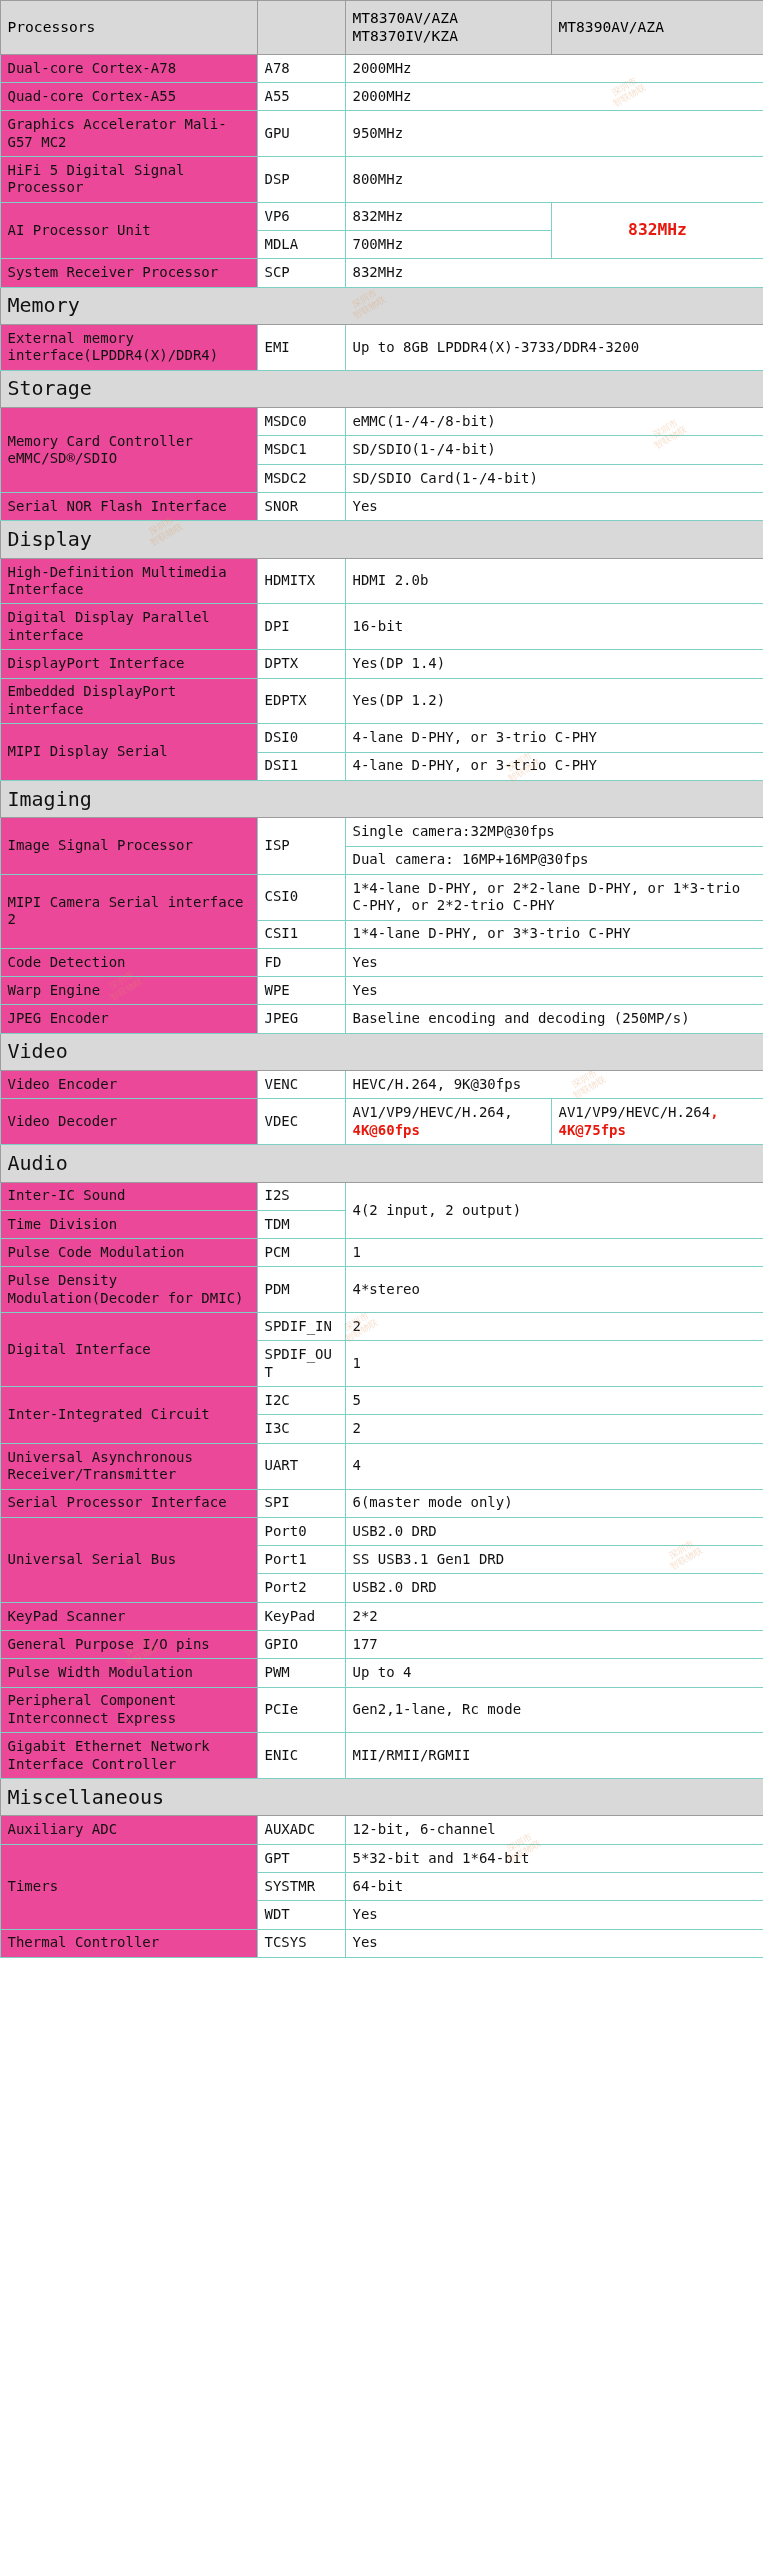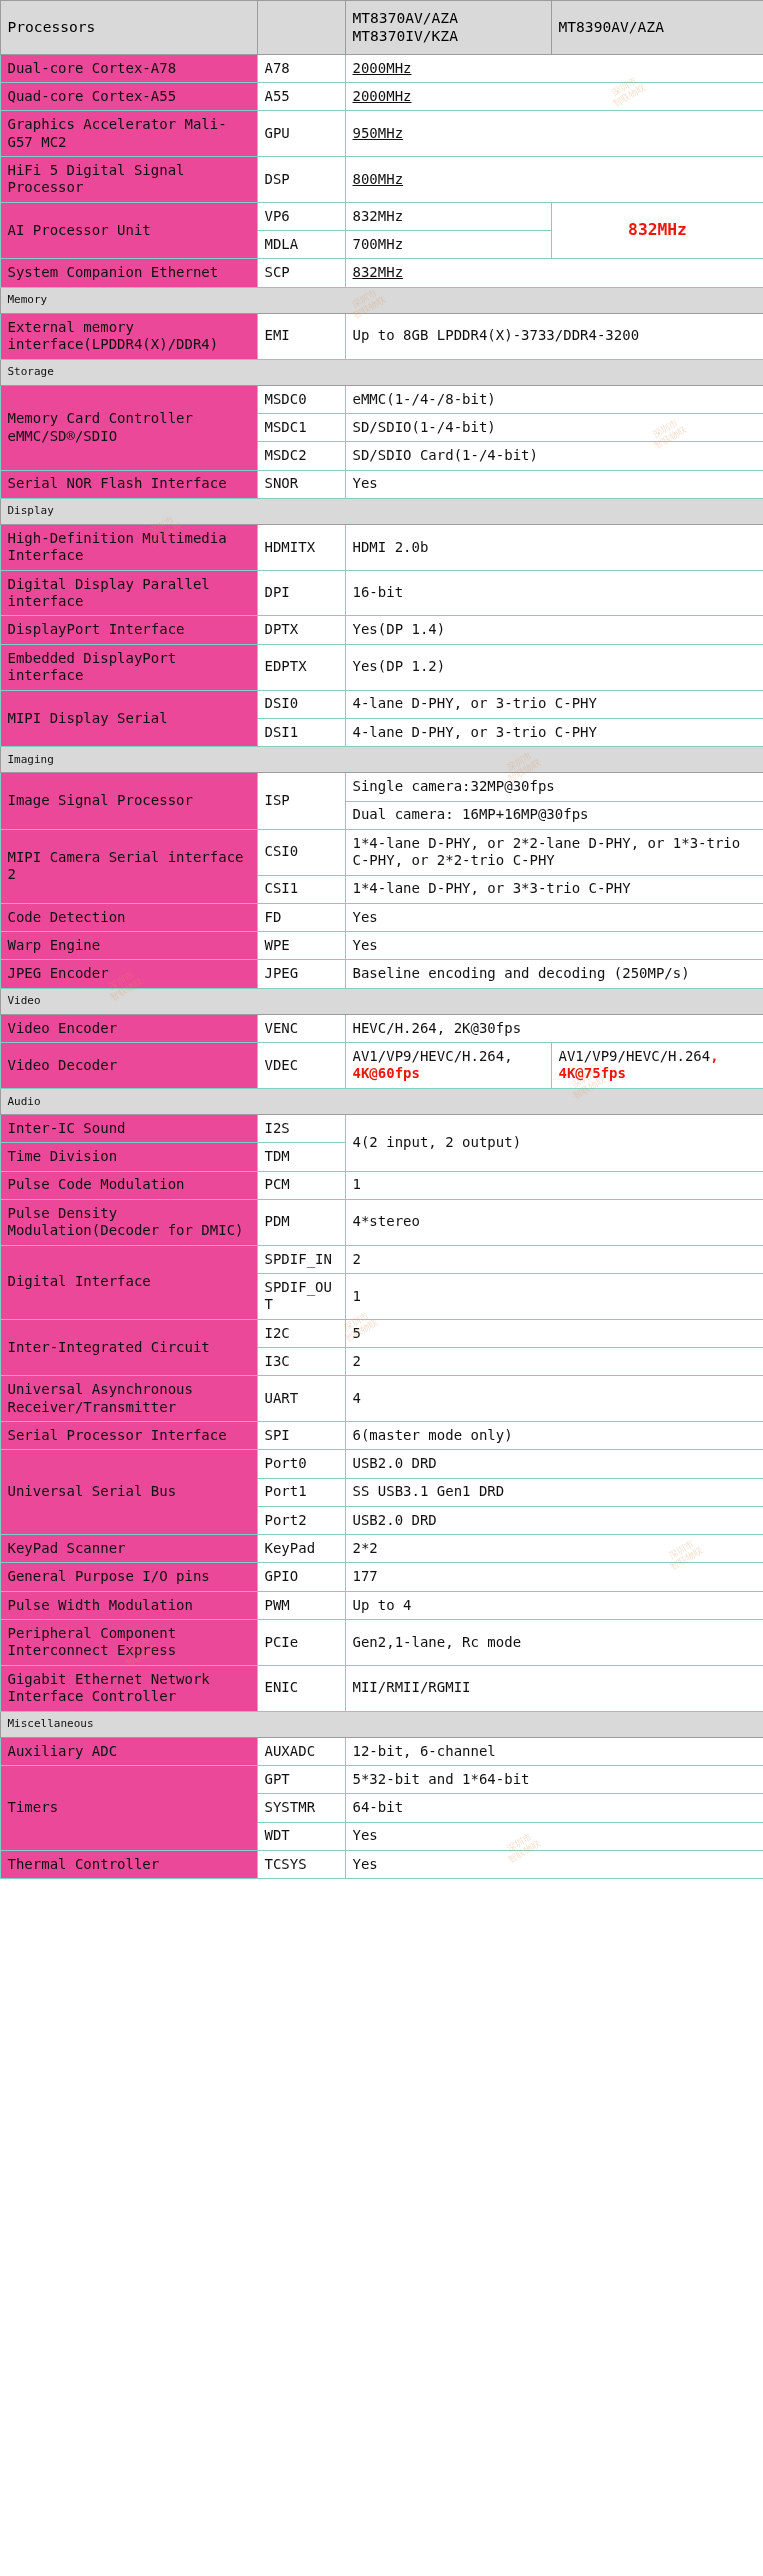--- a/index.html
+++ b/index.html
@@ -40,34 +40,34 @@
     font-size: 14.6px;
     color: #000;
     padding: 8.1px 6.5px;
     border: 0.8px solid #9c9c9c;
   }
   td.hdr-center {
     text-align: center;
   }
   tr.section td {
     background: #d9d9d9;
-    font-size: 11px;
+    font-size: 20px;
     padding: 5.7px 6.5px;
     border: 0.8px solid #9c9c9c;
   }
   td.label {
     background: #ec4899;
   }
   td.code {
     background: #ffffff;
   }
   td.val {
     background: #ffffff;
   }
-  td.center { text-align: center; text-decoration: underline; }
+  td.center { text-align: center; }
   .red {
     color: #e8180c;
     font-weight: bold;
   }
   .big-red {
     color: #e8180c;
     font-weight: bold;
     font-size: 16.3px;
     text-align: center;
     display: block;
@@ -141,21 +141,21 @@
       <td class="val" rowspan="2">
         <span class="big-red">832MHz</span>
       </td>
     </tr>
     <tr>
       <td class="code">MDLA</td>
       <td class="val">700MHz</td>
     </tr>
 
     <tr>
-      <td class="label">System Companion Ethernet</td>
+      <td class="label">System Receiver Processor</td>
       <td class="code">SCP</td>
       <td class="val center" colspan="2">832MHz</td>
     </tr>
 
     <tr class="section">
       <td colspan="4">Memory</td>
     </tr>
     <tr>
       <td class="label">External memory interface(LPDDR4(X)/DDR4)</td>
       <td class="code">EMI</td>
@@ -252,21 +252,21 @@
       <td class="code">JPEG</td>
       <td class="val" colspan="2">Baseline encoding and decoding (250MP/s)</td>
     </tr>
 
     <tr class="section">
       <td colspan="4">Video</td>
     </tr>
     <tr>
       <td class="label">Video Encoder</td>
       <td class="code">VENC</td>
-      <td class="val" colspan="2">HEVC/H.264, 2K@30fps</td>
+      <td class="val" colspan="2">HEVC/H.264, 9K@30fps</td>
     </tr>
     <tr>
       <td class="label">Video Decoder</td>
       <td class="code">VDEC</td>
       <td class="val">
         <span>AV1/VP9/HEVC/H.264,</span>
         <span class="red">4K@60fps</span>
       </td>
       <td class="val">
         <span>AV1/VP9/HEVC/H.264</span><span class="red">, 4K@75fps</span>

